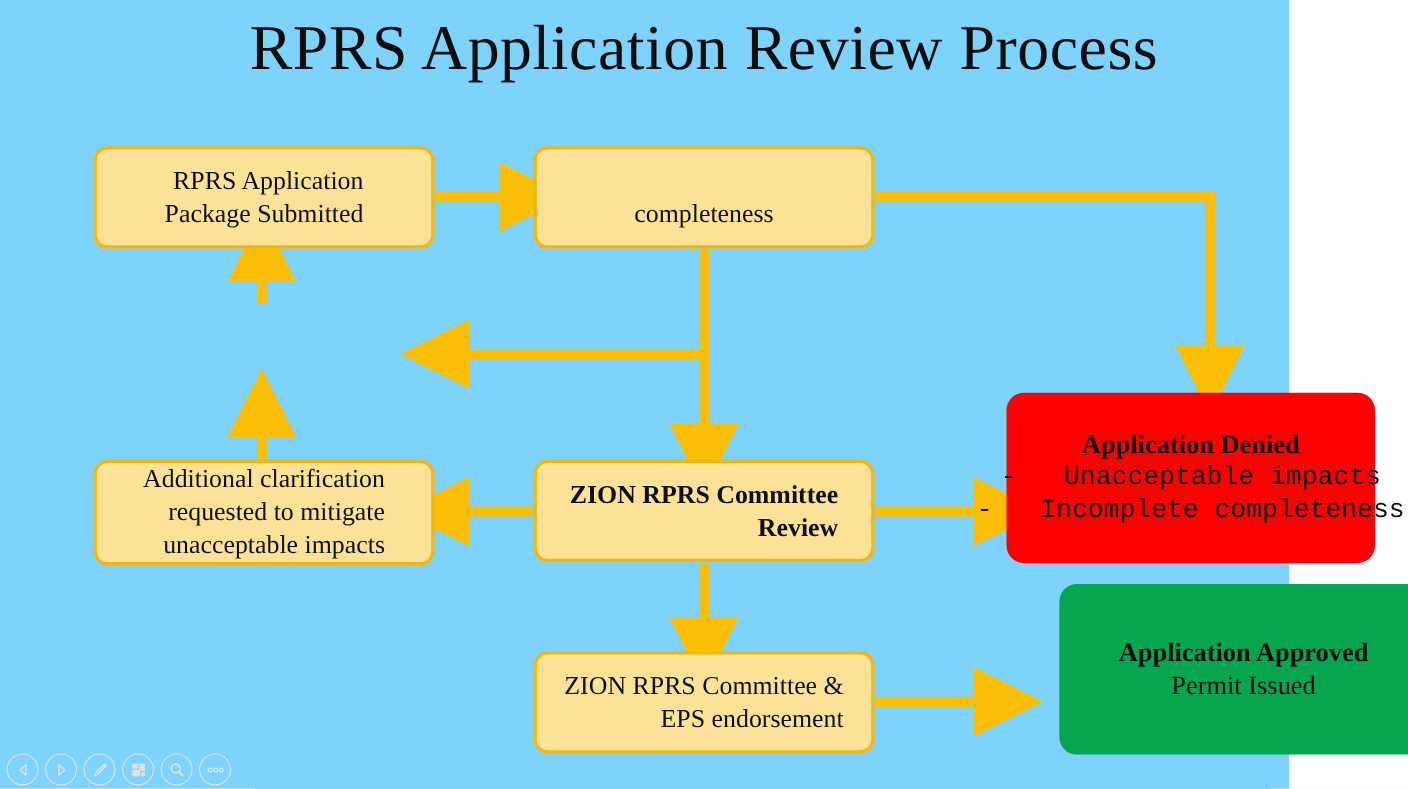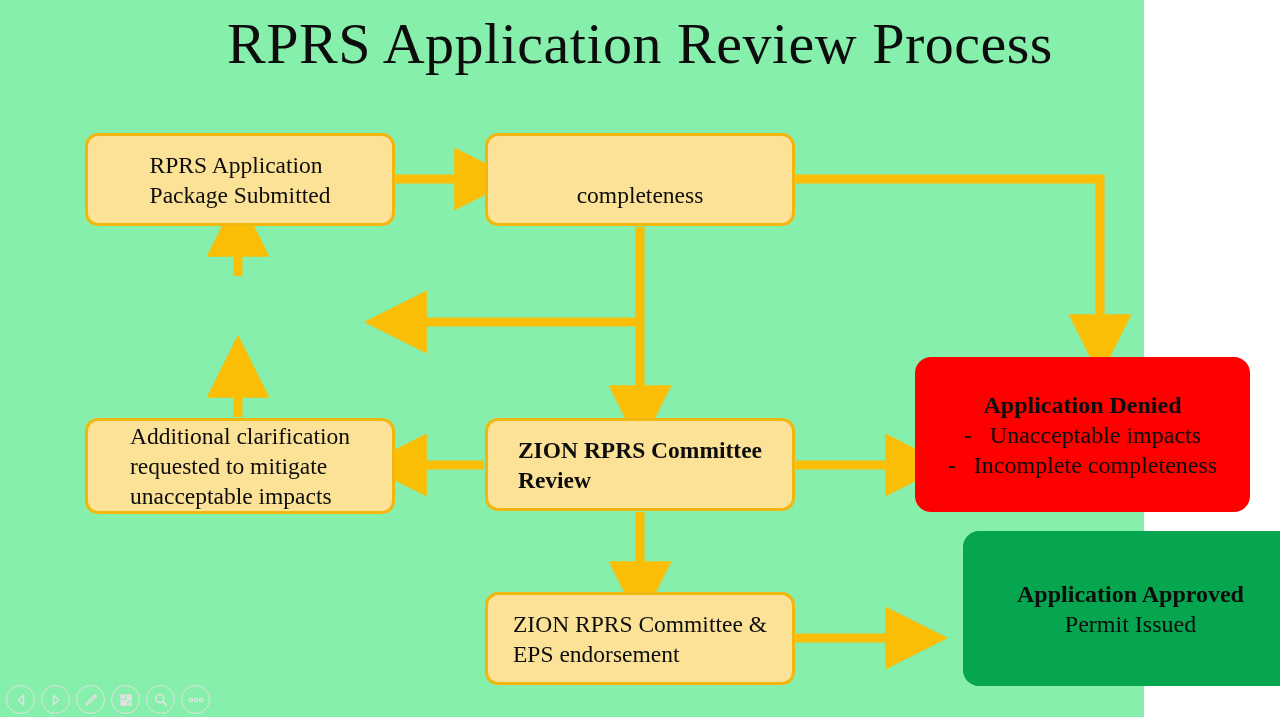--- a/index.html
+++ b/index.html
@@ -13,21 +13,22 @@
     position: relative;
     overflow: hidden;
     font-family: "Liberation Serif", "DejaVu Serif", serif;
   }
 
   #slide {
     position: absolute;
     left: 0; top: 0;
     width: 1144px;
     height: 717px;
-    background: #86efac;
+    background: #7dd3fc;
+    padding-left: 28px;
   }
 
   
   .title {
     position: absolute;
     left: 0;
     top: 8px;
     width: 1280px;
     text-align: center;
     font-family: "Liberation Serif", "DejaVu Serif", serif;
@@ -47,21 +48,21 @@
     pointer-events: none;
   }
 
   
   .node {
     position: absolute;
     box-sizing: border-box;
     display: flex;
     align-items: center;
     justify-content: center;
-    text-align: left;
+    text-align: right;
     border-radius: 13px;
     color: #0d0d0d;
   }
   .node-yellow {
     background: #FCE296;
     border: 3px solid #F2B70E;
   }
   .node-yellow .node-text {
     font-size: 23.5px;
     line-height: 30px;
@@ -89,20 +90,21 @@
   }
   .outcome-head {
     font-size: 24px;
     font-weight: bold;
     line-height: 30px;
   }
   .outcome-line {
     font-size: 24px;
     line-height: 30px;
     white-space: pre;
+    font-family: Liberation Mono, monospace;
   }
   .outcome-sub {
     font-size: 24px;
     line-height: 30px;
   }
   .outcome-small {
     font-size: 15.5px;
     font-weight: bold;
     line-height: 22px;
   }

